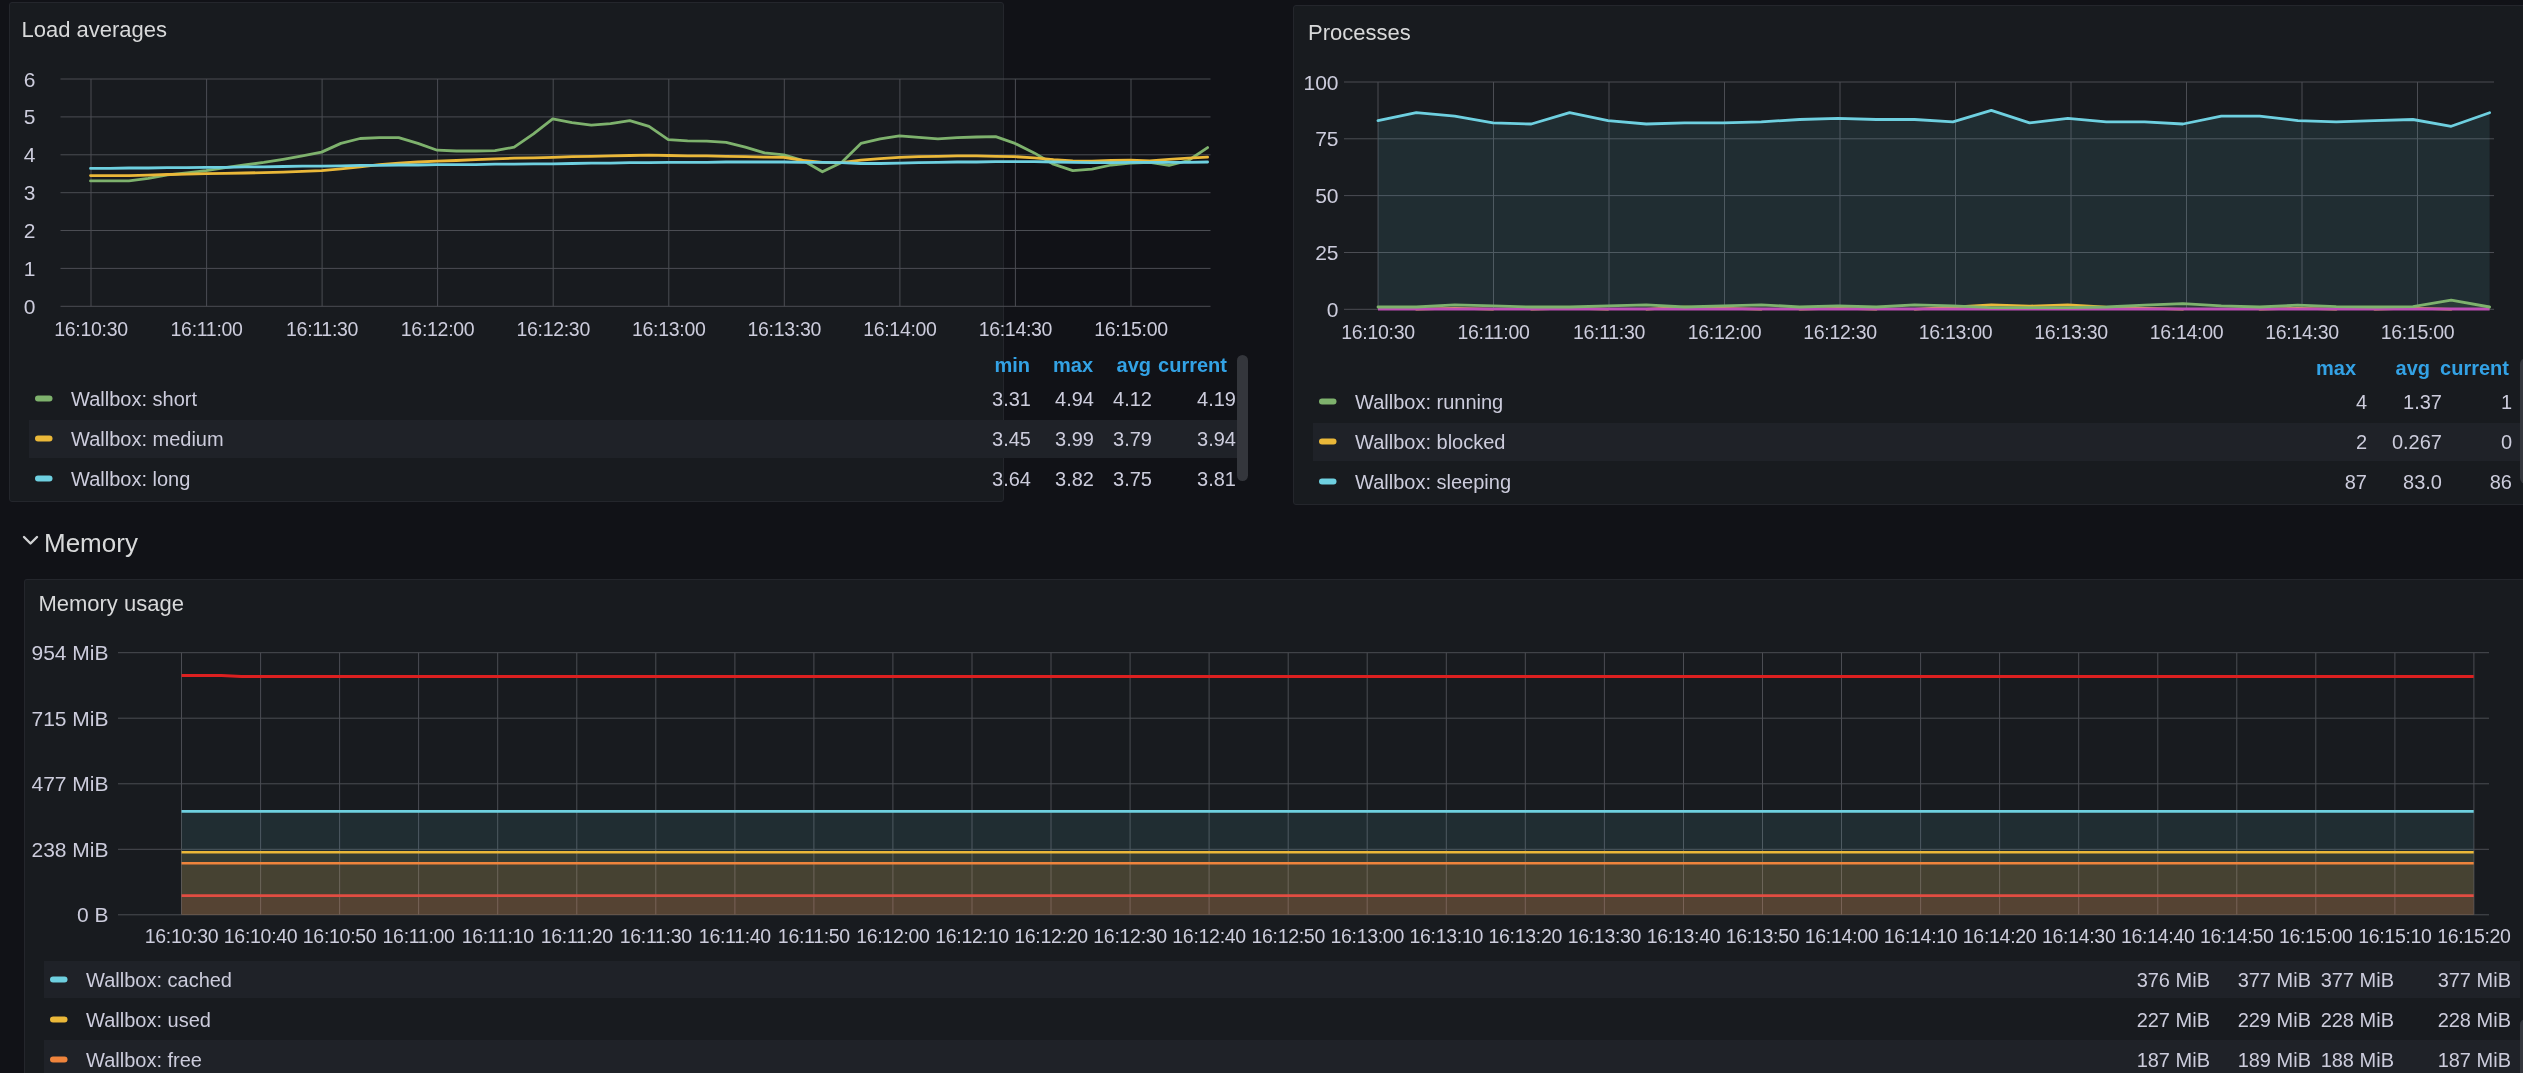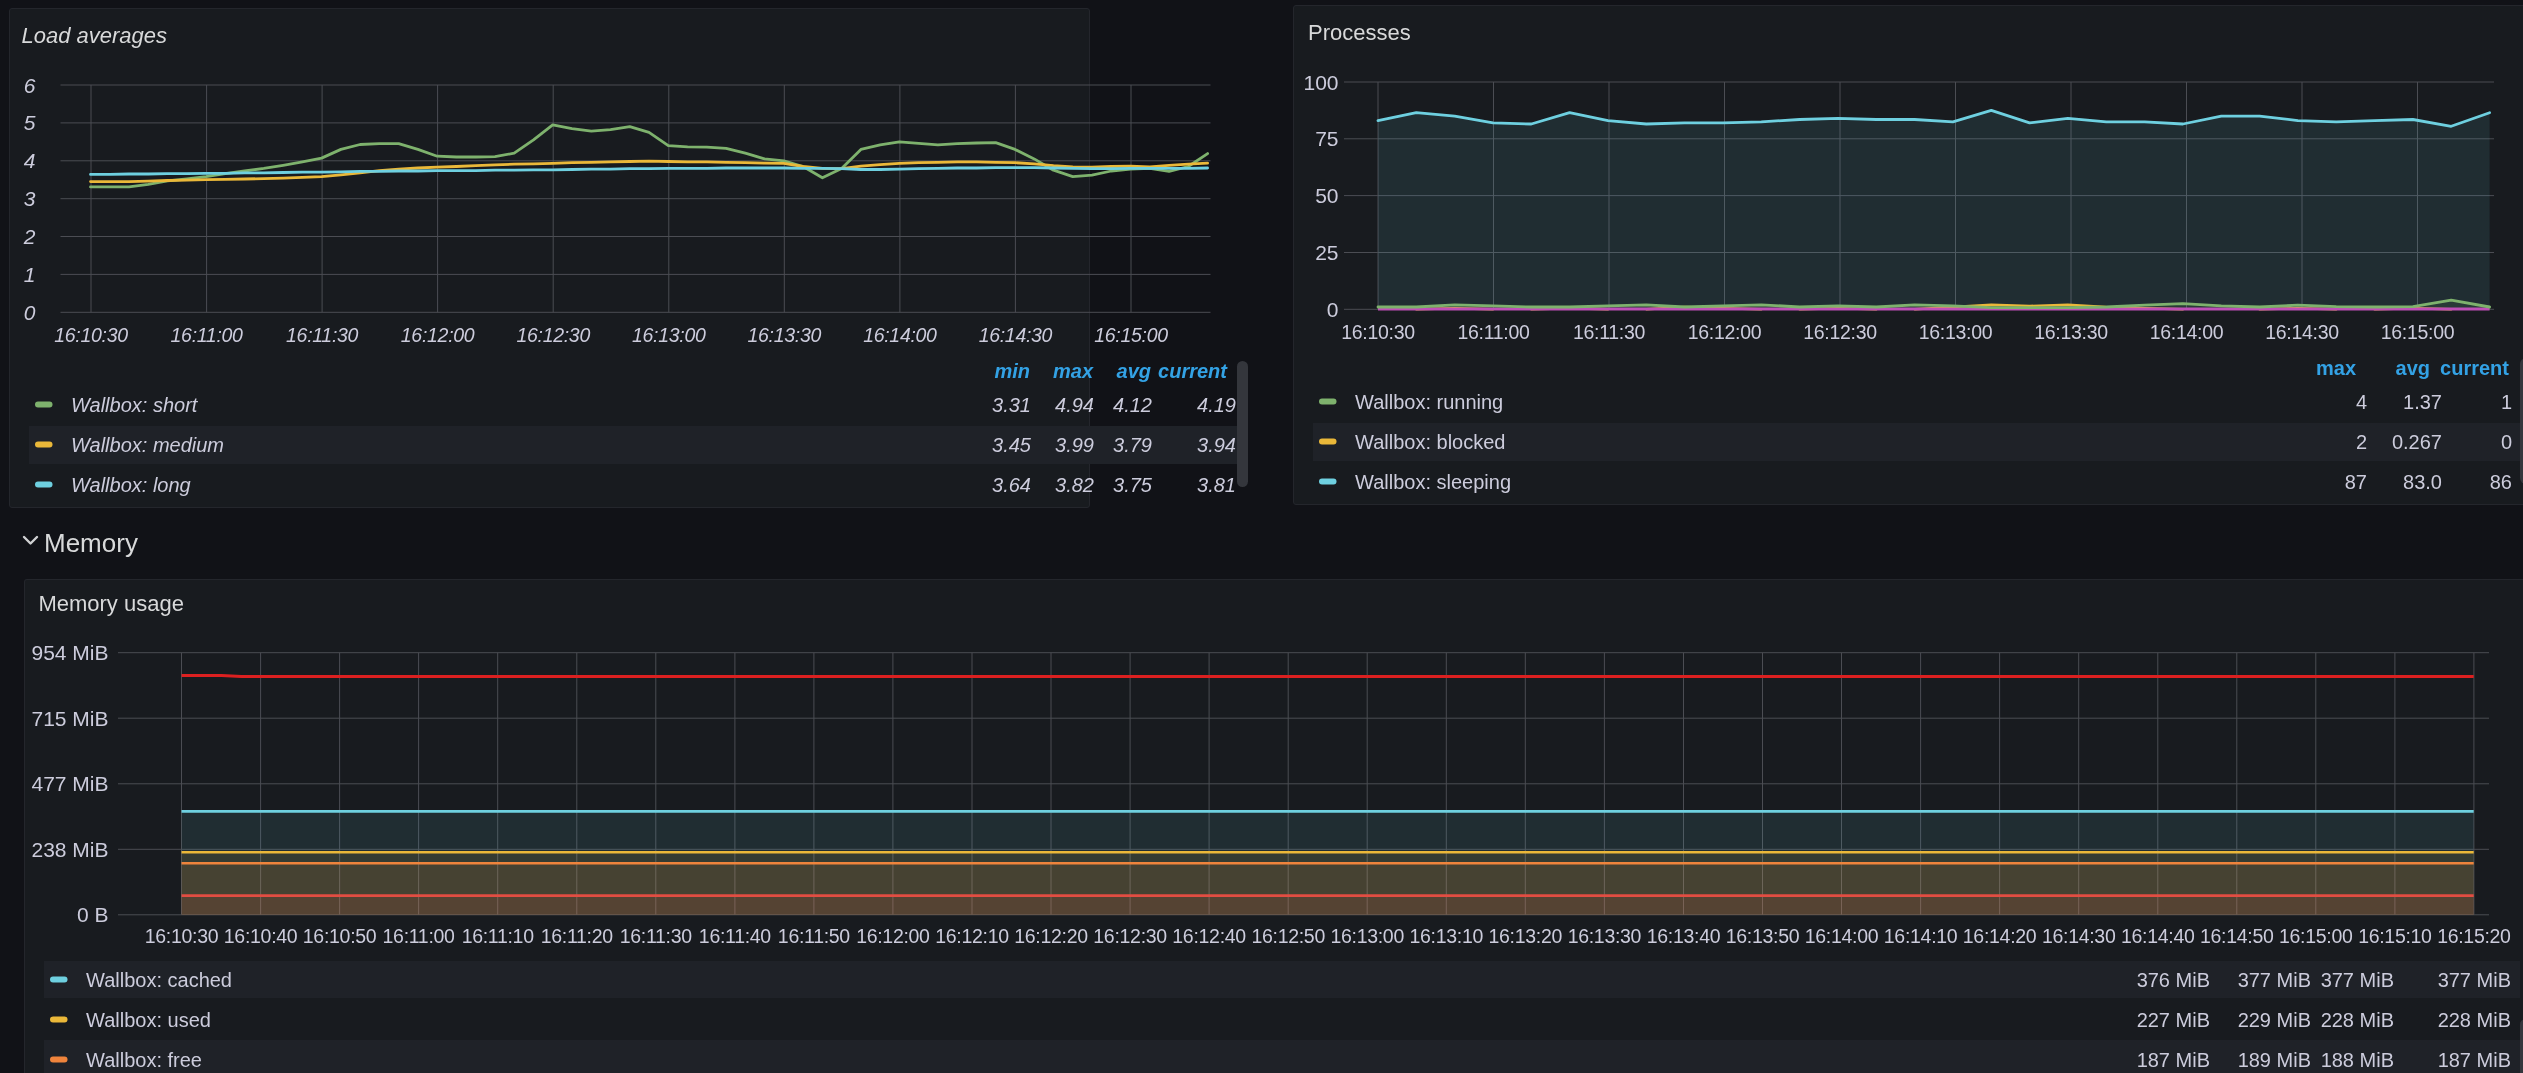--- a/index.html
+++ b/index.html
@@ -4,21 +4,21 @@
 <style>
   * { margin:0; padding:0; box-sizing:border-box; }
   html,body { width:2523px; height:1073px; background:#111217;
     font-family:"Liberation Sans", sans-serif; overflow:hidden; }
   .panel { position:absolute; background:#181b1f; border:1px solid #24262c; border-radius:3px; }
   svg { position:absolute; left:0; top:0; }
   svg text { font-family:"Liberation Sans", sans-serif; }
 </style>
 </head>
 <body>
-<div class="panel" style="left:9px; top:8px; width:1081px; height:500px;font-style:italic;">
+<div class="panel" style="left:9px; top:2px; width:995px; height:500px;">
 <svg width="1251" height="500" viewBox="0 0 1251 500">
 <text x="11.5" y="34.0" font-size="22" fill="#d8d9da" text-anchor="start" font-weight="500">Load averages</text>
 <line x1="50.5" y1="303.3" x2="1200.5" y2="303.3" stroke="#4b4d53" stroke-width="1"></line>
 <text x="25.5" y="310.8" font-size="21" fill="#ccccdc" text-anchor="end" font-weight="400">0</text>
 <line x1="50.5" y1="265.4" x2="1200.5" y2="265.4" stroke="#4b4d53" stroke-width="1"></line>
 <text x="25.5" y="272.9" font-size="21" fill="#ccccdc" text-anchor="end" font-weight="400">1</text>
 <line x1="50.5" y1="227.5" x2="1200.5" y2="227.5" stroke="#4b4d53" stroke-width="1"></line>
 <text x="25.5" y="235.0" font-size="21" fill="#ccccdc" text-anchor="end" font-weight="400">2</text>
 <line x1="50.5" y1="189.7" x2="1200.5" y2="189.7" stroke="#4b4d53" stroke-width="1"></line>
 <text x="25.5" y="197.2" font-size="21" fill="#ccccdc" text-anchor="end" font-weight="400">3</text>

